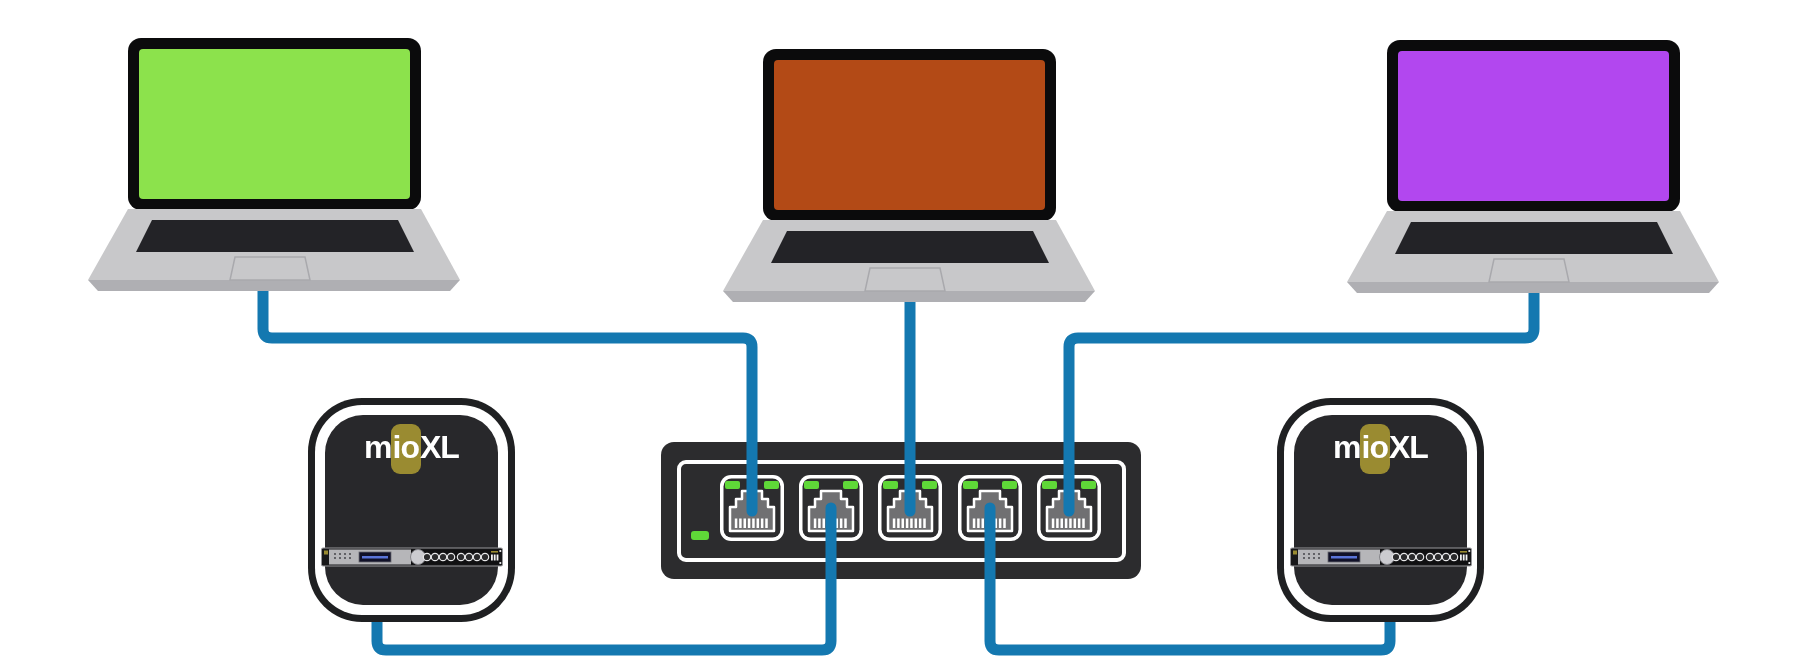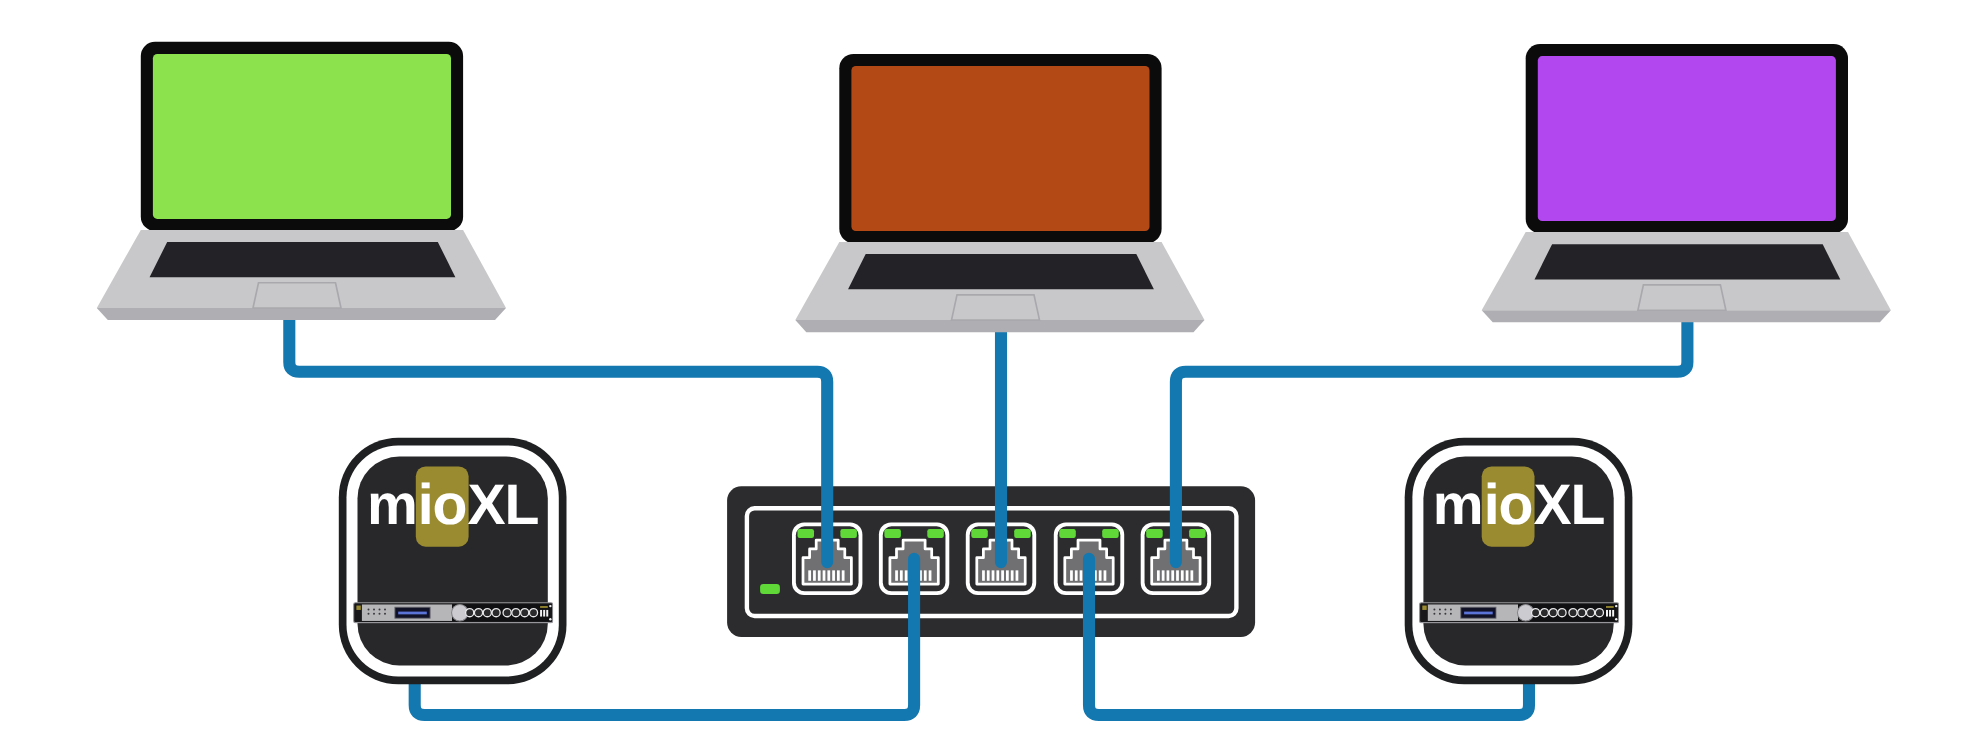--- a/index.html
+++ b/index.html
@@ -22,21 +22,21 @@
   .laptop-base{fill:var(--laptop-body);}
   .laptop-edge{fill:var(--laptop-edge);}
   .laptop-keyboard{fill:var(--laptop-keyboard);}
   .laptop-trackpad{fill:none;stroke:#a9a9ad;stroke-width:1.5;}
 
   
   .mioxl{position:absolute;width:207px;height:224px;background:var(--device-outline);border-radius:54px;z-index:2;}
   .mioxl-ring{position:absolute;inset:7px;background:var(--white);border-radius:47px;}
   .mioxl-core{position:absolute;inset:17px;background:var(--device-body);border-radius:38px;
               display:flex;flex-direction:column;align-items:center;}
-  .mioxl-logo{margin-top:14px;font-size:52px;font-weight:600;letter-spacing:-1px;color:#ffffff;white-space:nowrap;}
+  .mioxl-logo{margin-top:14px;font-size:32px;font-weight:600;letter-spacing:-1px;color:#ffffff;white-space:nowrap;}
   .mioxl-logo .tile{display:inline-block;background:var(--gold);border-radius:9px;
                     padding:5px 2px 8px;margin:-5px -1px -8px;}
   .rack{position:absolute;bottom:38px;left:50%;transform:translateX(-50%);}
 </style>
 </head>
 <body>
 
 <div class="stage">
 
   <svg class="diagram-svg" width="1800" height="672" viewBox="0 0 1800 672">

